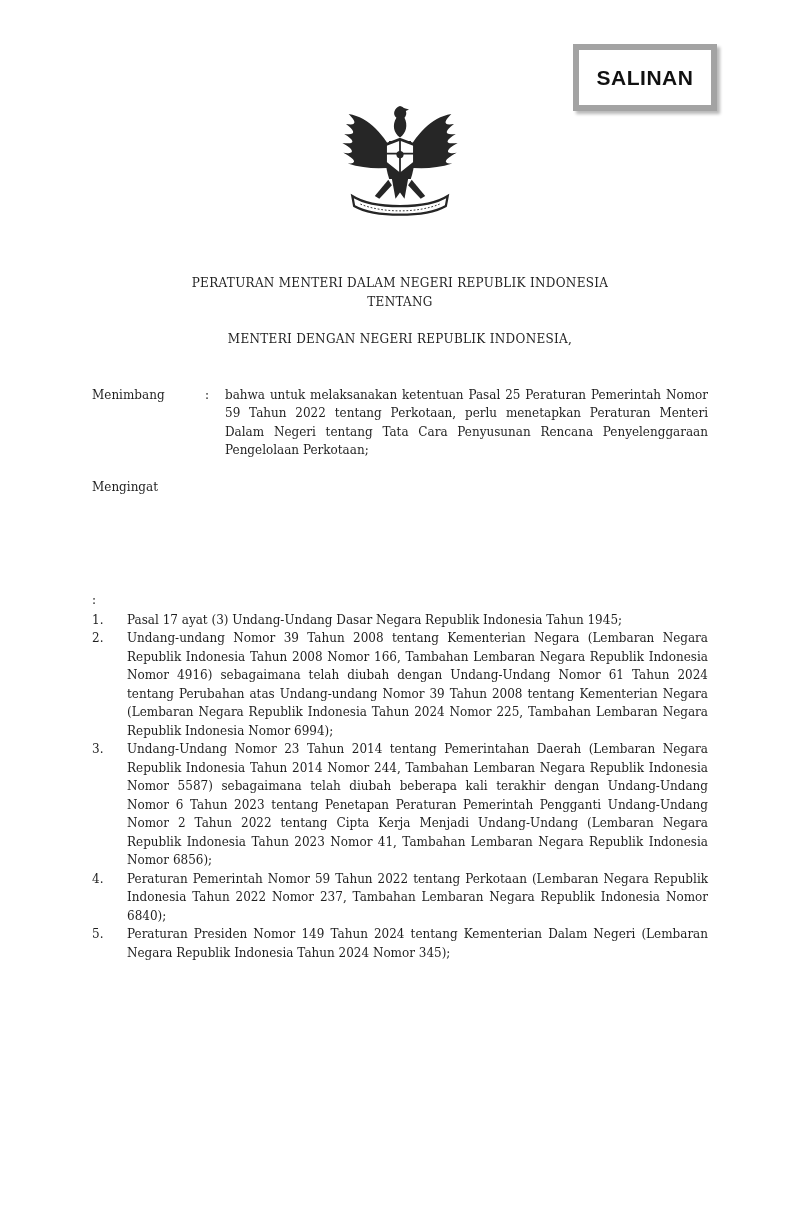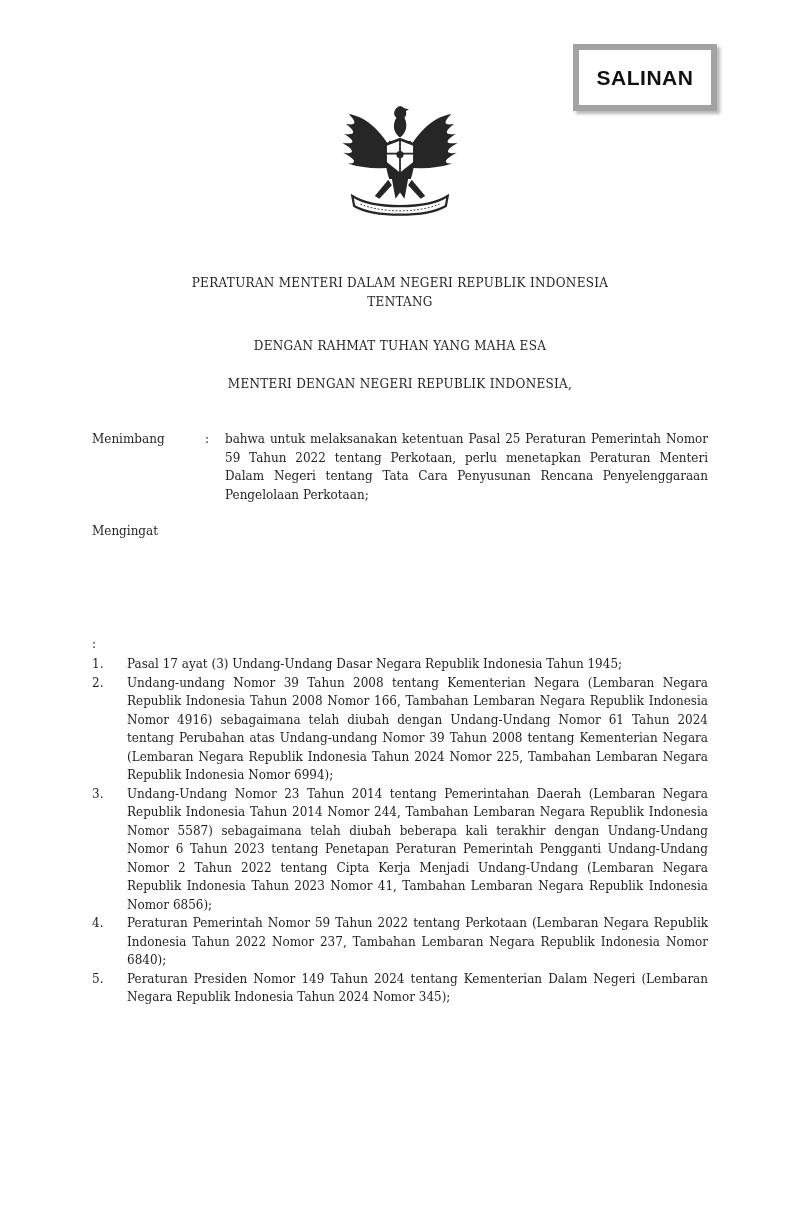--- a/index.html
+++ b/index.html
@@ -129,21 +129,20 @@
     </svg>
   </div>
 
   <div class="content">
 
     <div class="title-block">
       <div class="title-line">PERATURAN MENTERI DALAM NEGERI REPUBLIK INDONESIA</div>
       <div class="title-line">TENTANG</div>
     </div>
 
-    <div class="invocation">DENGAN RAHMAT TUHAN YANG MAHA ESA</div>
     <div class="authority">MENTERI DENGAN NEGERI REPUBLIK INDONESIA,</div>
 
     <div class="clause considering">
       <div class="clause-label">Menimbang</div>
       <div class="clause-sep">:</div>
       <div class="clause-body">bahwa untuk melaksanakan ketentuan Pasal 25 Peraturan Pemerintah Nomor 59 Tahun 2022 tentang Perkotaan, perlu menetapkan Peraturan Menteri Dalam Negeri tentang Tata Cara Penyusunan Rencana Penyelenggaraan Pengelolaan Perkotaan;</div>
     </div>
 
     <div class="clause legal-basis">
       <div class="clause-label">Mengingat</div>

